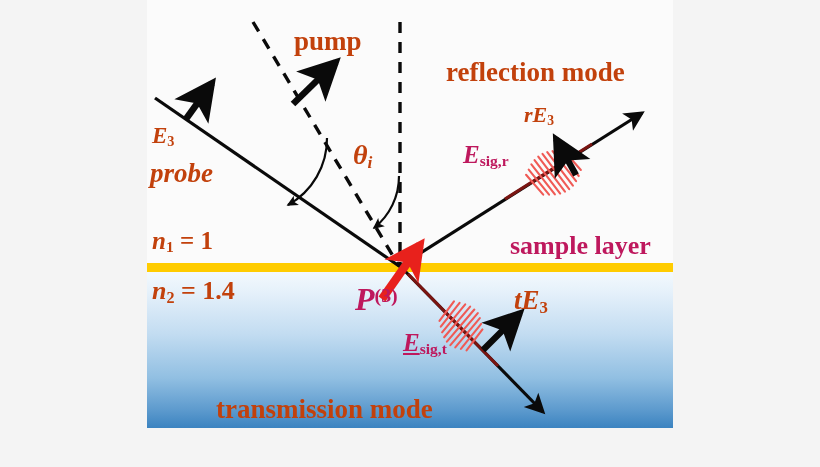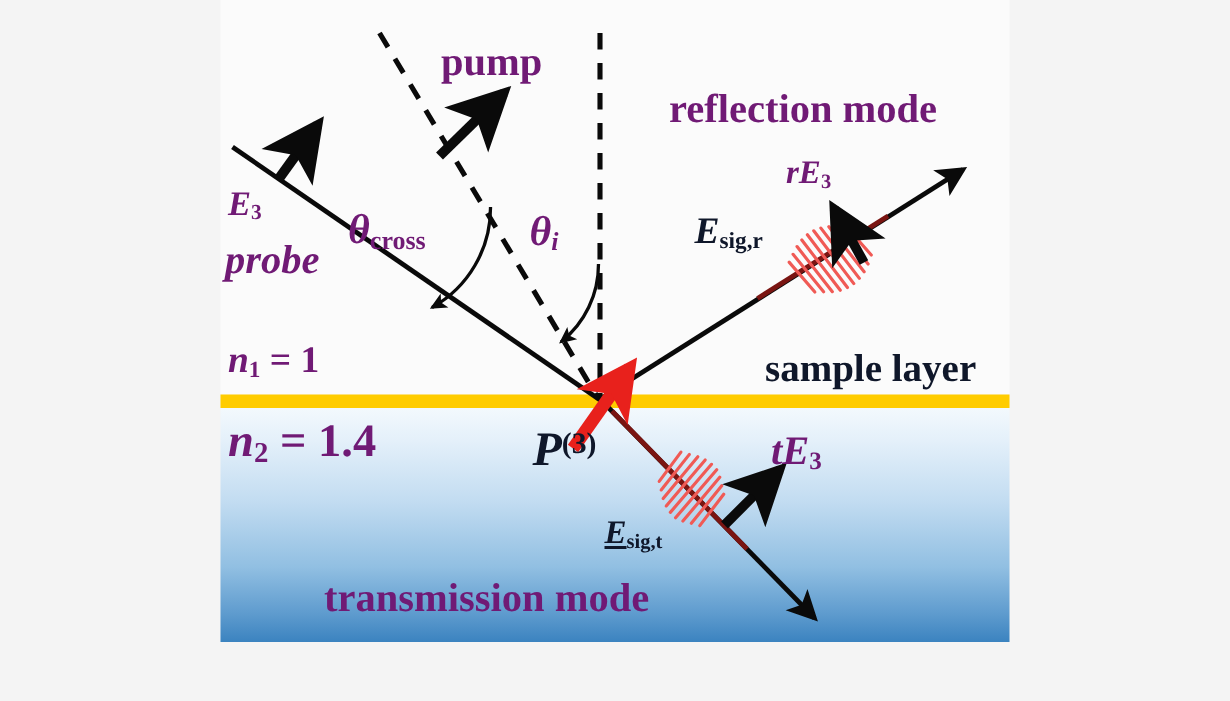--- a/index.html
+++ b/index.html
@@ -6,22 +6,22 @@
   body{
     width:820px;height:467px;
     background:#f4f4f4;
     font-family:"Liberation Serif", serif;
     overflow:hidden;
     position:relative;
   }
   #stage{position:absolute;left:0;top:0;width:820px;height:467px;}
   svg{position:absolute;left:0;top:0;}
   .lbl{position:absolute;font-weight:bold;white-space:nowrap;line-height:1;}
-  .blk{color:#701a75;}
-  .red{color:#0f172a;}
+  .blk{color:#c2410c;}
+  .red{color:#be185d;}
   .it{font-style:italic;}
   sub{font-size:.62em;font-style:normal;font-weight:bold;vertical-align:-0.22em;}
   sub.iti{font-style:italic;}
   sup{font-size:.62em;font-style:normal;font-weight:bold;vertical-align:0.42em;}
   .gk{font-style:italic;}
 </style>
 </head>
 <body>
 
 <div id="stage">
@@ -110,34 +110,31 @@
     <line x1="382" y1="299" x2="420" y2="245" stroke="#e8211c" stroke-width="8.4" marker-end="url(#ahred)"></line>
   </svg>
 
   <div class="lbl blk" style="left:294px;top:28px;font-size:27px;">pump</div>
 
   <div class="lbl blk" style="left:152px;top:124px;font-size:23px;">
     <span class="it">E</span><sub>3</sub>
   </div>
   <div class="lbl blk" style="left:150px;top:160px;font-size:27px;font-style:italic;">probe</div>
 
-  <div class="lbl blk" style="left:232px;top:140px;font-size:28px;">
-    <span class="gk">θ</span><sub>cross</sub>
-  </div>
 
   <div class="lbl blk" style="left:353px;top:141px;font-size:28px;text-align:center;">
     <span class="gk">θ</span><sub class="iti">i</sub>
   </div>
 
   <div class="lbl blk" style="left:152px;top:228px;font-size:25px;">
     <span class="it">n</span><sub>1</sub>
     <span>= 1</span>
   </div>
 
-  <div class="lbl blk" style="left:152px;top:278px;font-size:31px;">
+  <div class="lbl blk" style="left:152px;top:278px;font-size:26px;">
     <span class="it">n</span><sub>2</sub>
     <span>= 1.4</span>
   </div>
 
   <div class="lbl blk" style="left:446px;top:59px;font-size:27px;">reflection mode</div>
 
   <div class="lbl blk" style="left:524px;top:104px;font-size:22px;">
     <span class="it">rE</span><sub>3</sub>
   </div>
 
@@ -148,19 +145,19 @@
   <div class="lbl red" style="left:510px;top:233px;font-size:26px;font-family:Liberation Serif, serif;">sample layer</div>
 
   <div class="lbl red" style="left:355px;top:283px;font-size:32px;">
     <span class="it">P</span><sup>(3)</sup>
   </div>
 
   <div class="lbl blk" style="left:514px;top:287px;font-size:27px;">
     <span class="it">tE</span><sub>3</sub>
   </div>
 
-  <div class="lbl red" style="left:403px;top:344px;font-size:22px;text-decoration:underline;">
+  <div class="lbl red" style="left:403px;top:330px;font-size:25px;text-decoration:underline;">
     <span class="it">E</span><sub><span>sig,</span><span class="iti">t</span></sub>
   </div>
 
-  <div class="lbl blk" style="left:216px;top:385px;font-size:27px;text-align:center;">transmission mode</div>
+  <div class="lbl blk" style="left:216px;top:396px;font-size:27px;text-align:center;">transmission mode</div>
 
 </div>
 
 </body></html>

